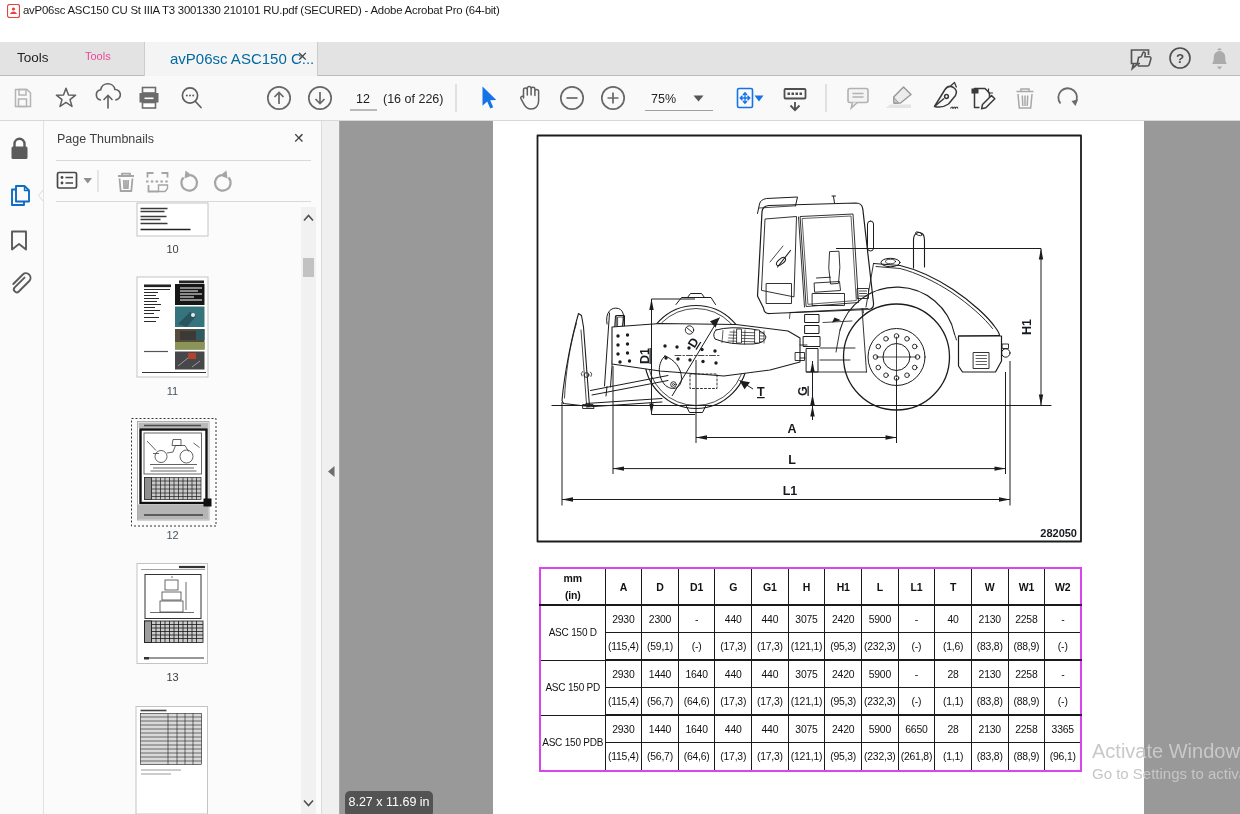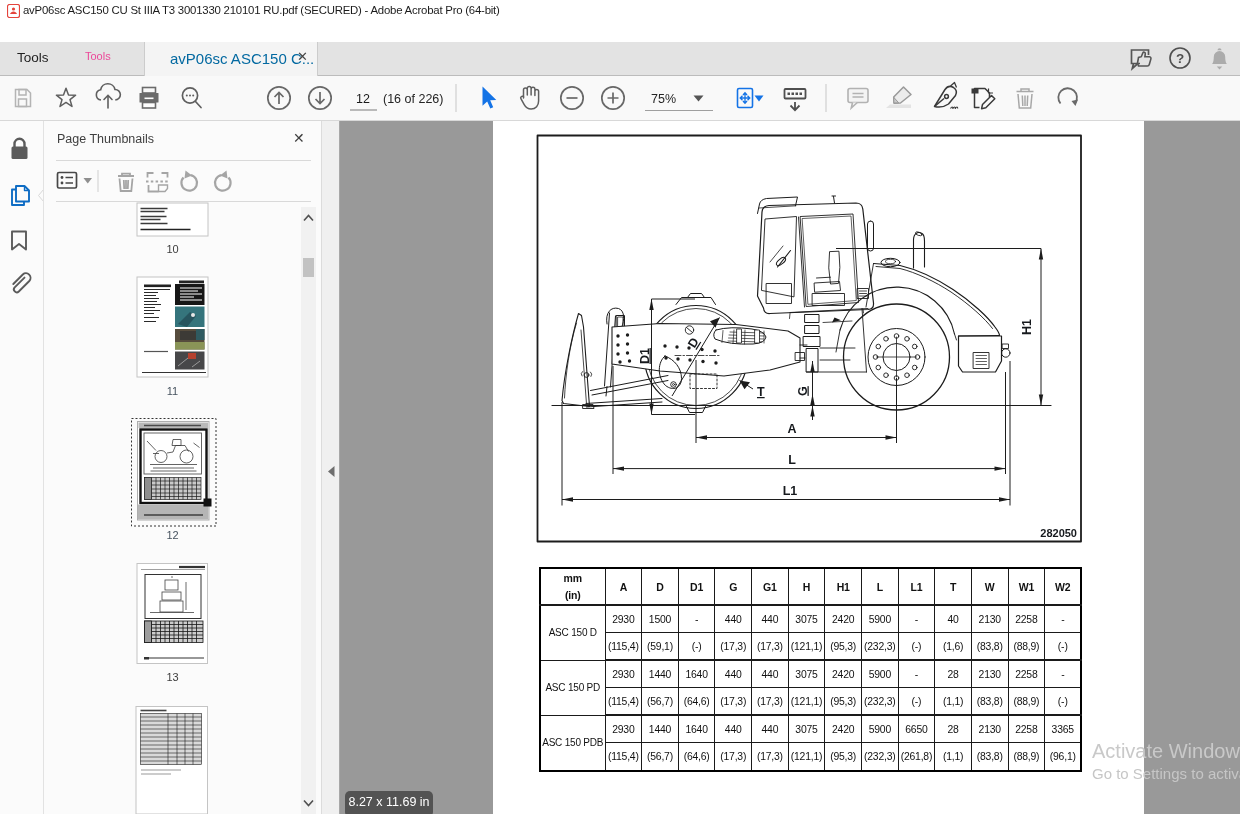--- a/index.html
+++ b/index.html
@@ -24,21 +24,21 @@
 #docarea { left:340px; top:121px; width:900px; height:693px; background:#999999; }
 #page { left:493px; top:121px; width:651px; height:693px; background:#fff; }
 
 .sep-h { position:absolute; background:#d9d9d9; height:1px; }
 
 
 #sc-track { left:301px; top:207px; width:15px; height:607px; background:#f1f1f1; }
 #sc-thumb { left:303px; top:258px; width:11px; height:19px; background:#c2c2c2; }
 
 
-#spec { position:absolute; left:539px; top:567px; border-collapse:collapse; table-layout:fixed; font-family:"Liberation Sans",sans-serif; border:2px solid #000000; }
+#spec { position:absolute; left:539px; top:567px; border-collapse:collapse; table-layout:fixed; font-family:"Liberation Sans",sans-serif; border:2px solid #d946ef; }
 #spec td { border:1.4px solid #1a1a1a; text-align:center; vertical-align:middle; padding:0; font-size:10.4px; color:#111; overflow:hidden; letter-spacing:-0.2px; }
 #spec td.hd { font-weight:bold; font-size:10.5px; }
 #spec td.grp { font-weight:normal; font-size:10px; white-space:nowrap; }
 #spec tr.ge td { border-bottom-width:2.2px; }
 #spec tr.hr td { border-bottom-width:2.2px; }
 
 
 #wm1 { left:1092px; top:740px; font-size:20px; color:#c9c9c9; white-space:nowrap; }
 #wm2 { left:1092px; top:765px; font-size:15px; color:#c6c6c6; white-space:nowrap; }
 
@@ -605,21 +605,21 @@
           <td class="hd">L</td>
           <td class="hd">L1</td>
           <td class="hd">T</td>
           <td class="hd">W</td>
           <td class="hd">W1</td>
           <td class="hd">W2</td>
     </tr>
     <tr style="height:27.6px">
       <td class="grp" rowspan="2">ASC 150 D</td>
       <td>2930</td>
-          <td>1500</td>
+          <td>2300</td>
           <td>-</td>
           <td>440</td>
           <td>440</td>
           <td>3075</td>
           <td>2420</td>
           <td>5900</td>
           <td>-</td>
           <td>40</td>
           <td>2130</td>
           <td>2258</td>

